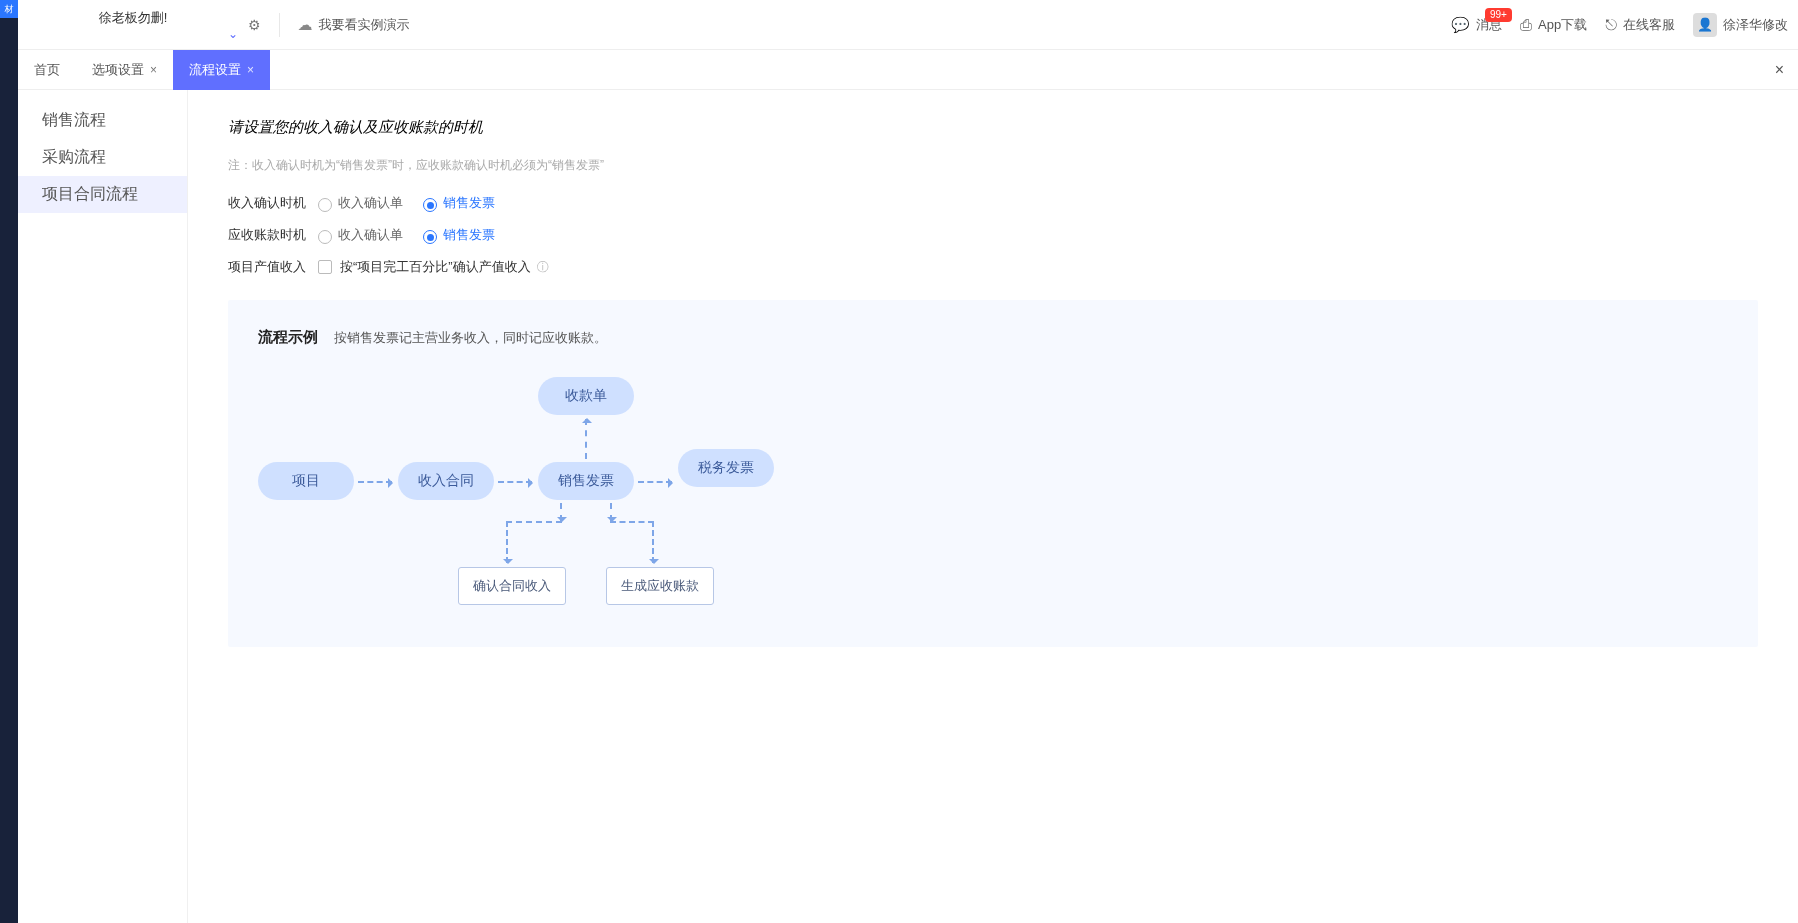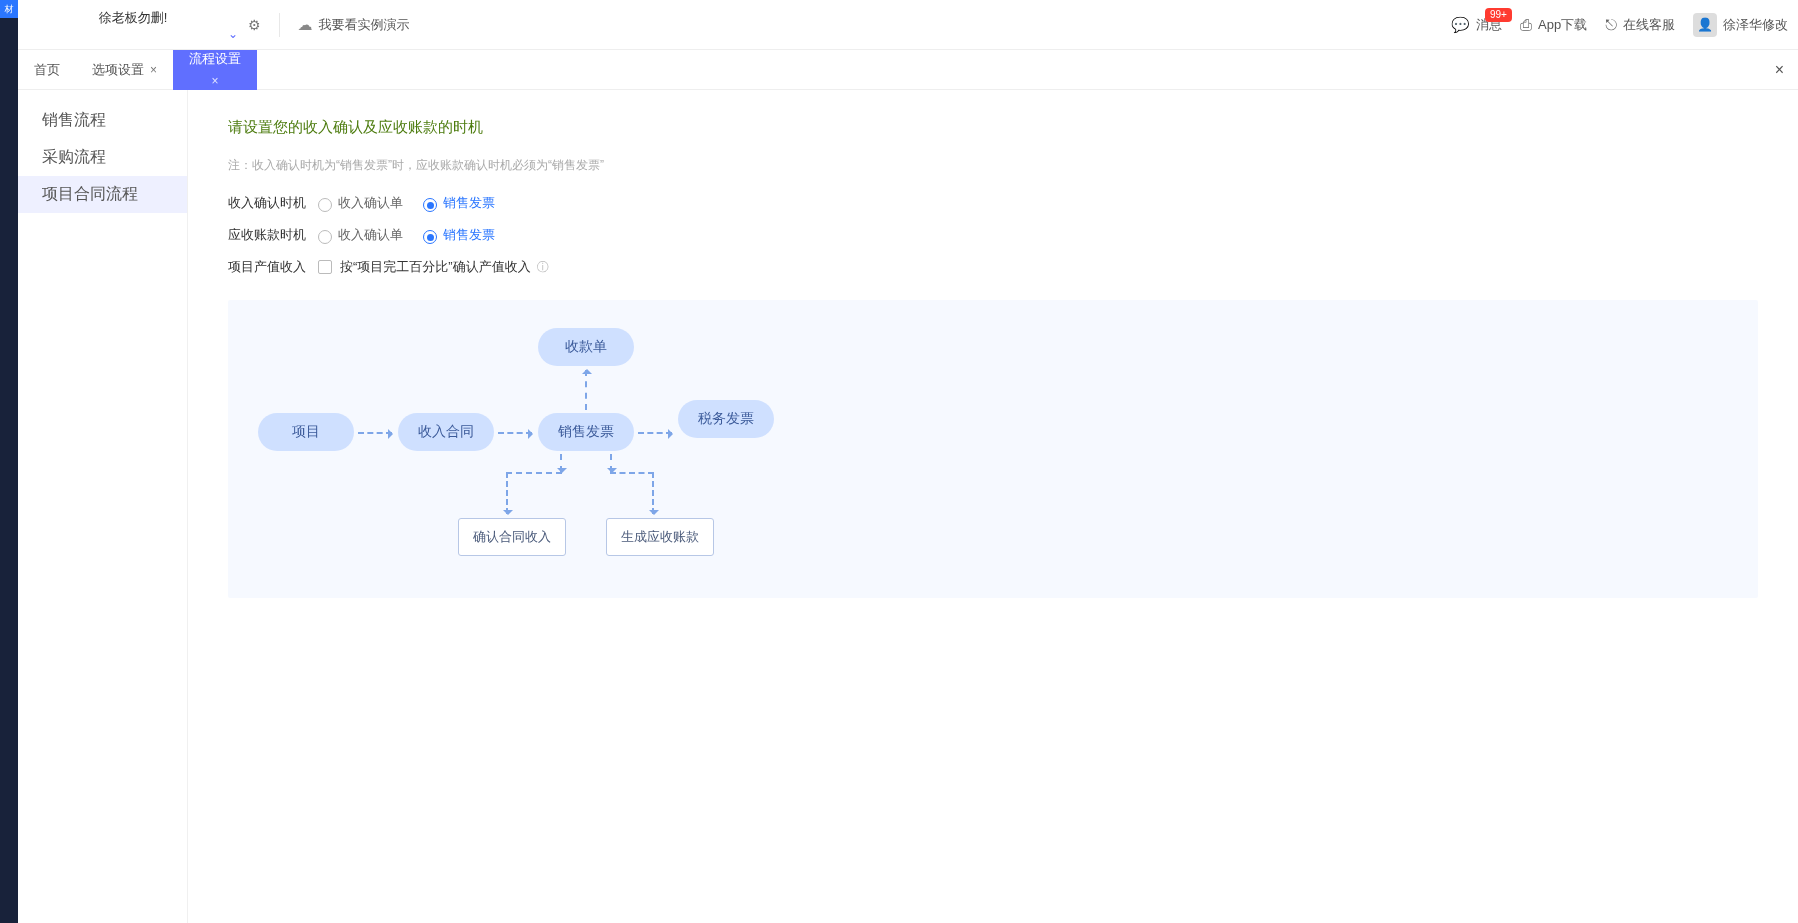--- a/index.html
+++ b/index.html
@@ -126,21 +126,20 @@
       display: flex;
       align-items: center;
       font-size: 13px;
       color: #555;
       cursor: pointer;
       gap: 6px;
     }
     .tab.active {
       background: #606fff;
       color: #fff;
-      flex-direction: column;
     }
     .tab .close { font-size: 12px; opacity: .8; }
     .tabs-close {
       margin-left: auto;
       padding: 0 14px;
       font-size: 16px;
       color: #555;
       cursor: pointer;
       height: 40px;
       display:flex;
@@ -166,22 +165,23 @@
       background: #eef0ff;
       color: #555;
     }
     .content {
       flex: 1;
       padding: 28px 40px;
       overflow: auto;
     }
     .section-title {
       font-size: 15px;
-      color: #4d7c0f;
+      color: #000000;
       margin-bottom: 20px;
+      font-style: italic;
     }
     .note {
       font-size: 12px;
       color: #aaa;
       margin-bottom: 20px;
     }
     .option-row {
       display: flex;
       align-items: center;
       margin-bottom: 14px;
@@ -406,20 +406,24 @@
     </div>
 
     <div class="option-row">
       <div class="option-label">项目产值收入</div>
       <span class="checkbox"></span>
       <span>按“项目完工百分比”确认产值收入</span>
       <span class="help-icon">ⓘ</span>
     </div>
 
     <div class="flow-panel">
+      <div class="flow-header">
+        <span class="flow-title">流程示例</span>
+        <span class="flow-desc">按销售发票记主营业务收入，同时记应收账款。</span>
+      </div>
 
       <div class="diagram">
 
         <div class="node" style="left:280px; top:0;">收款单</div>
 
         <div class="node" style="left:0; top:85px;">项目</div>
         <div class="node" style="left:140px; top:85px;">收入合同</div>
         <div class="node" style="left:280px; top:85px;">销售发票</div>
         <div class="node" style="left:420px; top:72px;">税务发票</div>
 

